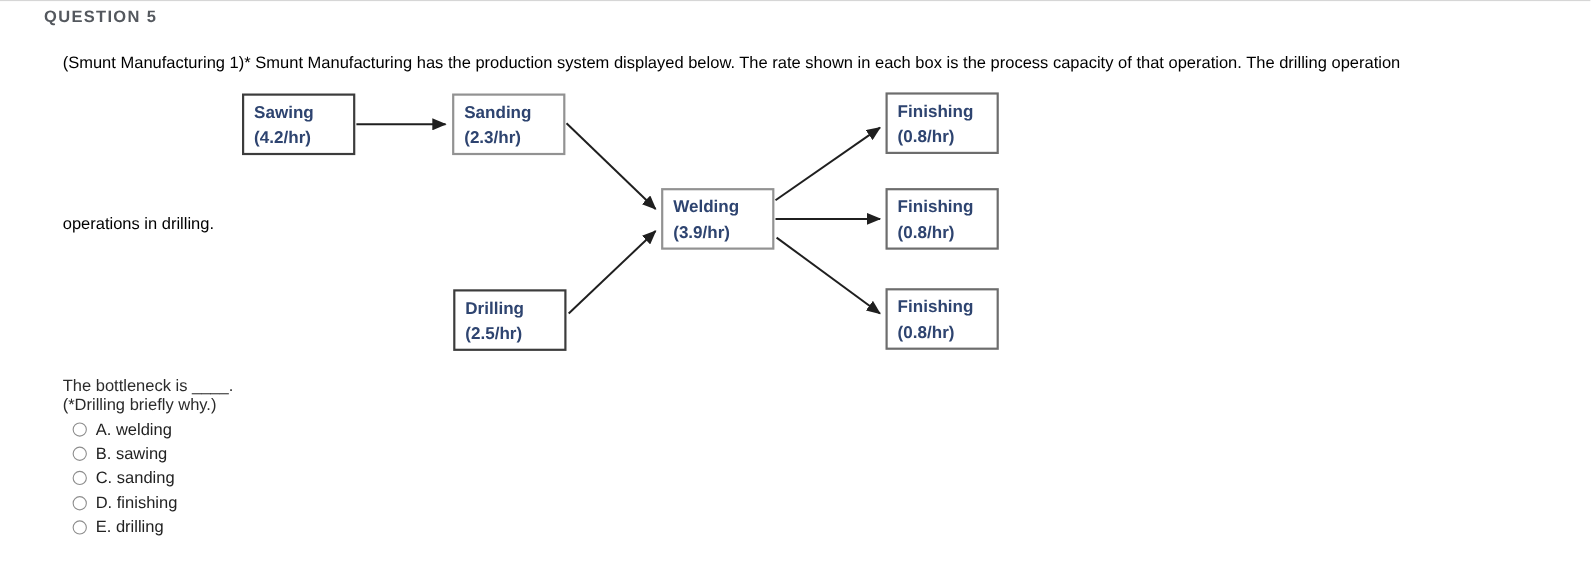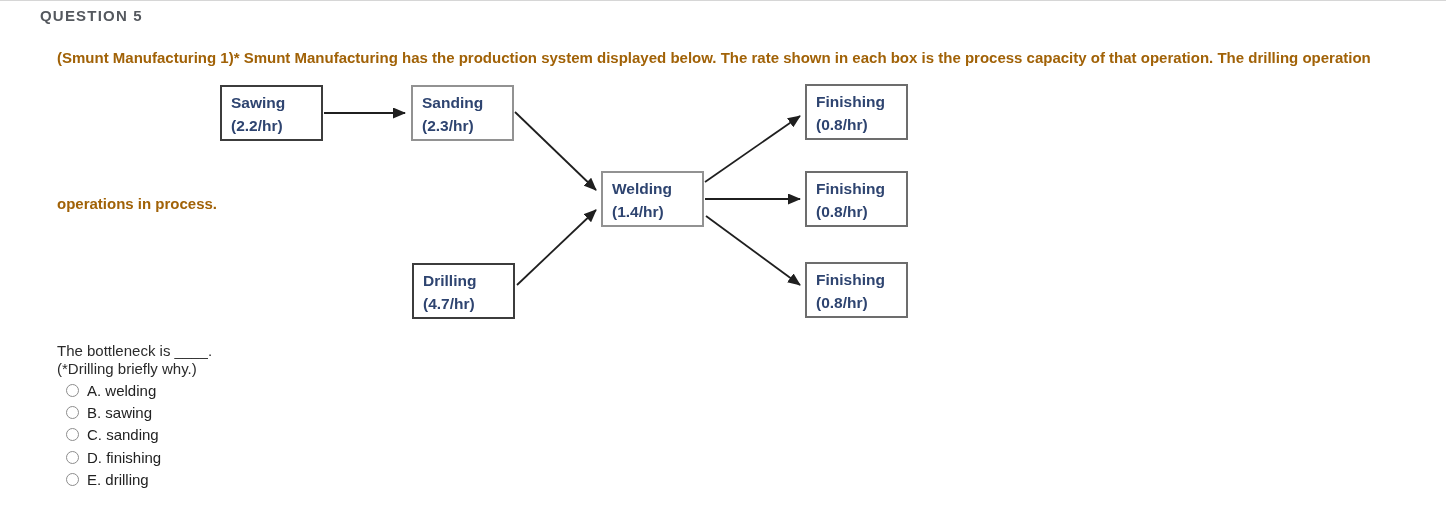--- a/index.html
+++ b/index.html
@@ -13,21 +13,21 @@
     border-top:1px solid #d6d6d6;
     box-sizing:border-box;
   }
   .q-header{
     position:absolute;left:40px;top:6px;
     font-size:15px;font-weight:700;letter-spacing:1.2px;
     color:#54585e;white-space:nowrap;
   }
   .q-line{
     position:absolute;left:57px;
-    font-size:15px;line-height:19px;color:#a16207;white-space:nowrap;font-weight:bold;
+    font-size:15px;line-height:19px;color:#000000;white-space:nowrap;
   }
   .q-line1{top:47px;}
   .q-line2{top:66px;}
   .q-line3{top:193px;}
   
   .pbox{
     position:absolute;width:103px;height:56px;box-sizing:border-box;
     background:#ffffff;border:2px solid #555;
     padding:4px 0 0 9px;
     font-size:15.5px;font-weight:600;line-height:23px;
@@ -58,61 +58,61 @@
   .option-label .sep{display:inline;}
 </style>
 </head>
 <body>
 
 <div class="page">
 
   <div class="q-header">QUESTION 5</div>
 
   <div class="q-line q-line1">(Smunt Manufacturing 1)* Smunt Manufacturing has the production system displayed below. The rate shown in each box is the process capacity of that operation. The drilling operation</div>
-  <div class="q-line q-line3">operations in process.</div>
+  <div class="q-line q-line3">operations in drilling.</div>
 
   <div>
 
     <svg class="flow-svg" viewBox="0 0 960 340" xmlns="http://www.w3.org/2000/svg">
       <defs>
         <marker id="arrow" markerUnits="userSpaceOnUse" markerWidth="13" markerHeight="11" refX="12" refY="5.5" orient="auto">
           <path d="M0,0 L13,5.5 L0,11 Z" fill="#1f1f1f"></path>
         </marker>
       </defs>
       <line x1="324" y1="112" x2="405" y2="112" marker-end="url(#arrow)"></line>
       <line x1="515" y1="111" x2="596" y2="189" marker-end="url(#arrow)"></line>
       <line x1="517" y1="284" x2="596" y2="209" marker-end="url(#arrow)"></line>
       <line x1="705" y1="181" x2="800" y2="115" marker-end="url(#arrow)"></line>
       <line x1="705" y1="198" x2="800" y2="198" marker-end="url(#arrow)"></line>
       <line x1="706" y1="215" x2="800" y2="284" marker-end="url(#arrow)"></line>
     </svg>
 
     <div class="pbox b-dark box-sawing">
       <div>Sawing</div>
-      <div>(2.2/hr)</div>
+      <div>(4.2/hr)</div>
     </div>
     <div class="pbox b-light box-sanding">
       <div>Sanding</div>
       <div>(2.3/hr)</div>
     </div>
     <div class="pbox b-mid box-finishing-top">
       <div>Finishing</div>
       <div>(0.8/hr)</div>
     </div>
     <div class="pbox b-light box-welding">
       <div>Welding</div>
-      <div>(1.4/hr)</div>
+      <div>(3.9/hr)</div>
     </div>
     <div class="pbox b-mid box-finishing-middle">
       <div>Finishing</div>
       <div>(0.8/hr)</div>
     </div>
     <div class="pbox b-dark box-drilling">
       <div>Drilling</div>
-      <div>(4.7/hr)</div>
+      <div>(2.5/hr)</div>
     </div>
     <div class="pbox b-mid box-finishing-bottom">
       <div>Finishing</div>
       <div>(0.8/hr)</div>
     </div>
   </div>
 
   <div class="prompt">The bottleneck is ____.</div>
   <div class="note">(*Drilling briefly why.)</div>
 

